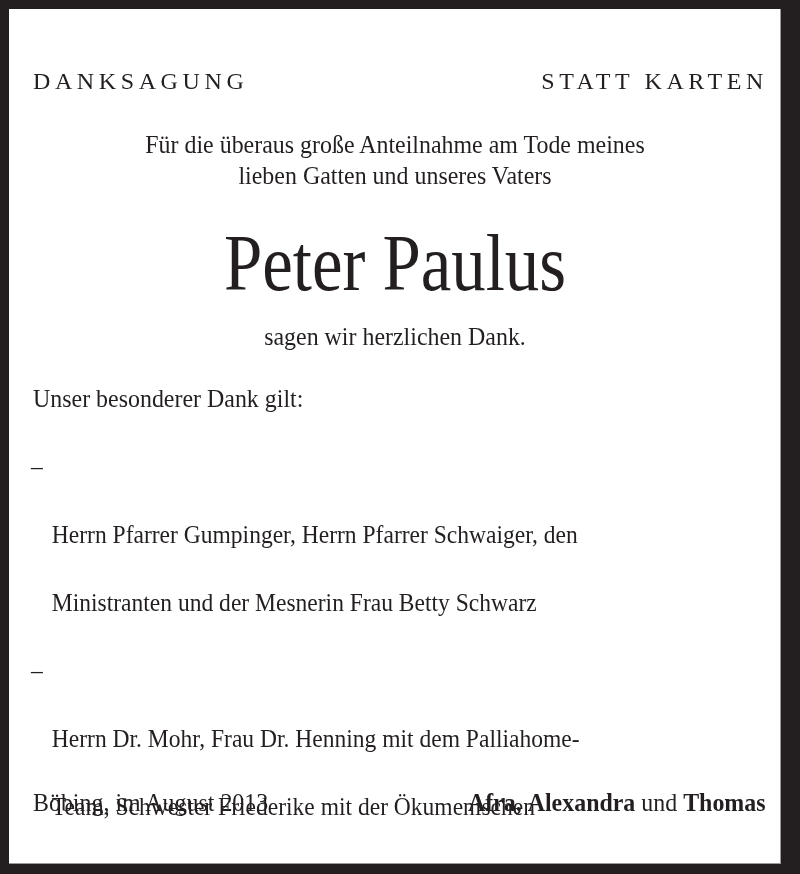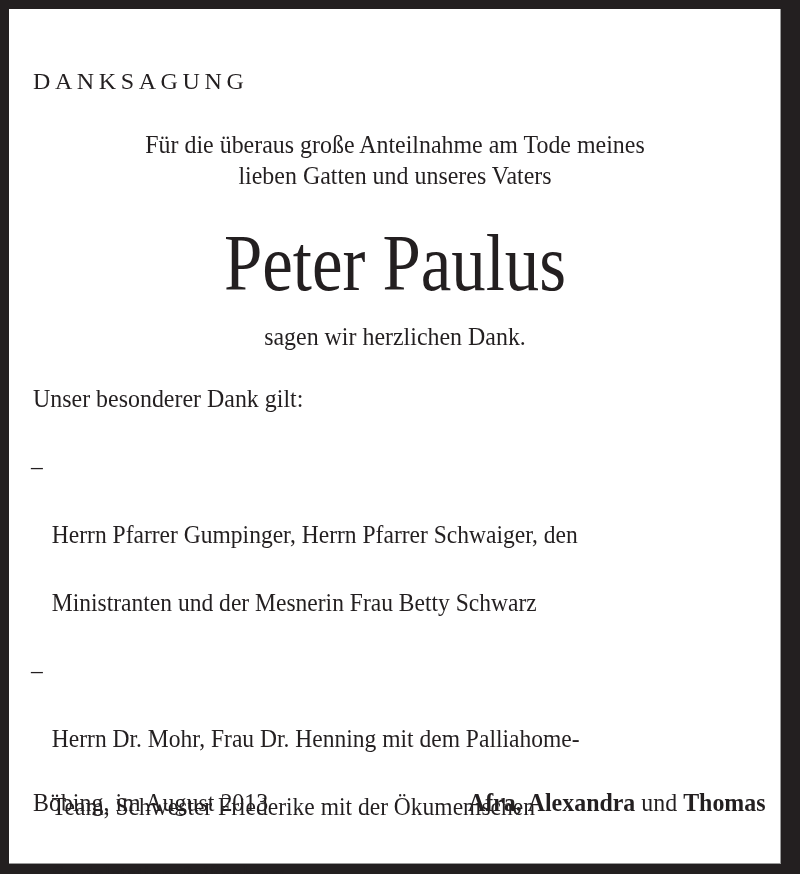--- a/index.html
+++ b/index.html
@@ -101,20 +101,21 @@
     transform-origin: right;
   }
   .footer-right b { font-weight: bold; }
 </style>
 </head>
 <body>
 
 <div class="card">
 
   <div class="abs hdr hdr-left">DANKSAGUNG</div>
+  <div class="abs hdr hdr-right">STATT KARTEN</div>
 
   <div class="abs intro">
     <div>Für die überaus große Anteilnahme am Tode meines</div>
     <div>lieben Gatten und unseres Vaters</div>
   </div>
 
   <div class="abs name">Peter Paulus</div>
 
   <div class="abs thanks">sagen wir herzlichen Dank.</div>
 

